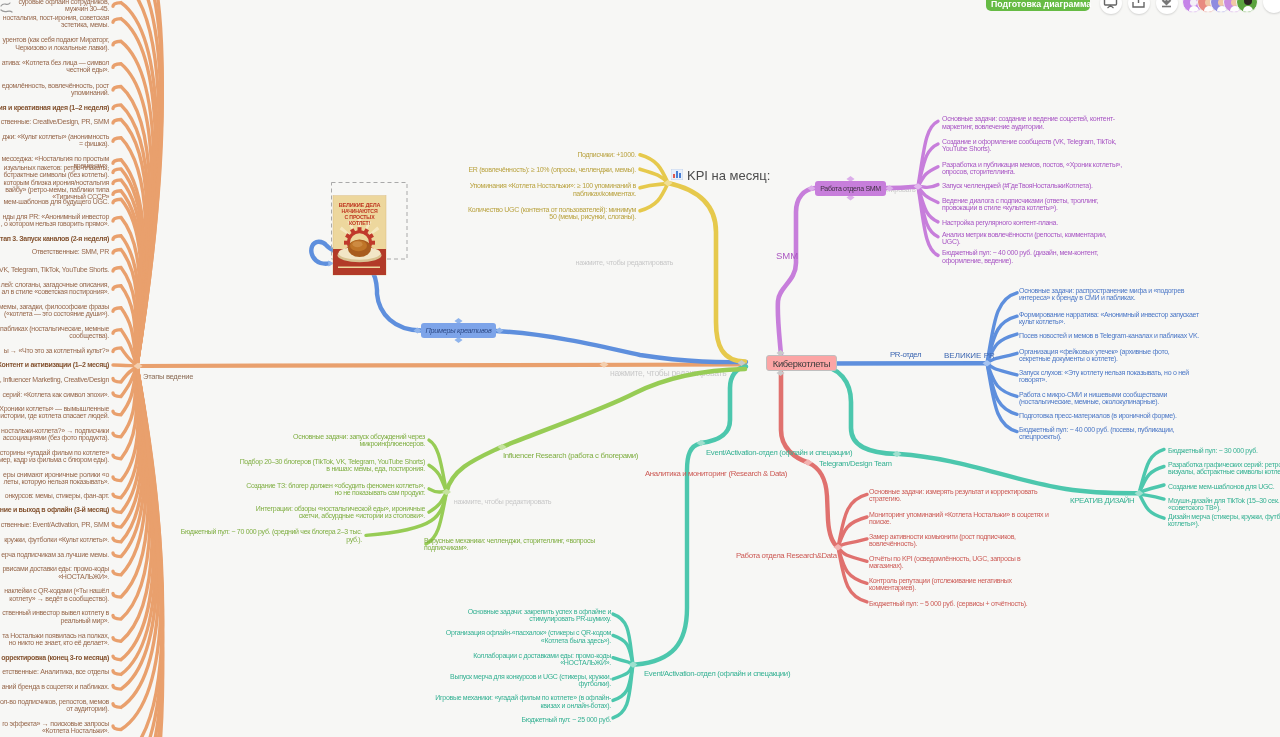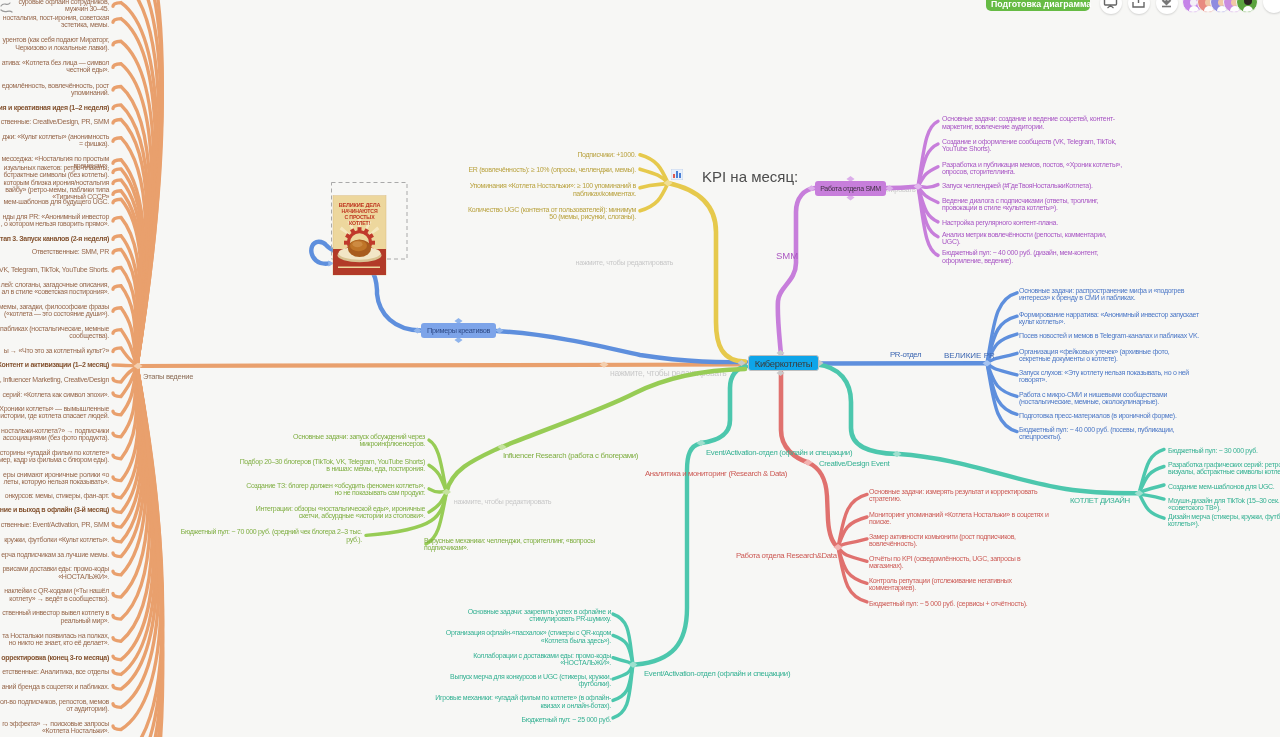--- a/index.html
+++ b/index.html
@@ -229,21 +229,21 @@
     <div style="position:absolute;right:1171px;top:565.2px;width:260px;text-align:right;font-size:7px;letter-spacing:-0.3px;line-height:7.33px;color:#97684c;">рвисами доставки еды: промо-коды<br>«НОСТАЛЬЖИ».</div>
     <div style="position:absolute;right:1171px;top:587.3px;width:260px;text-align:right;font-size:7px;letter-spacing:-0.3px;line-height:7.33px;color:#97684c;">наклейки с QR-кодами («Ты нашёл<br>котлету» → ведёт в сообщество).</div>
     <div style="position:absolute;right:1171px;top:609.4px;width:260px;text-align:right;font-size:7px;letter-spacing:-0.3px;line-height:7.33px;color:#97684c;">ственный инвестор вывел котлету в<br>реальный мир».</div>
     <div style="position:absolute;right:1171px;top:631.5px;width:260px;text-align:right;font-size:7px;letter-spacing:-0.3px;line-height:7.33px;color:#97684c;">та Ностальжи появилась на полках,<br>но никто не знает, кто её делает».</div>
     <div style="position:absolute;right:1171px;top:653.6px;width:260px;text-align:right;font-size:7px;letter-spacing:-0.3px;line-height:7.33px;color:#855431;font-weight:bold;">орректировка (конец 3-го месяца)</div>
     <div style="position:absolute;right:1171px;top:668.3px;width:260px;text-align:right;font-size:7px;letter-spacing:-0.3px;line-height:7.33px;color:#97684c;">етственные: Аналитика, все отделы</div>
     <div style="position:absolute;right:1171px;top:683.0px;width:260px;text-align:right;font-size:7px;letter-spacing:-0.3px;line-height:7.33px;color:#97684c;">аний бренда в соцсетях и пабликах.</div>
     <div style="position:absolute;right:1171px;top:697.7px;width:260px;text-align:right;font-size:7px;letter-spacing:-0.3px;line-height:7.33px;color:#97684c;">ол-во подписчиков, репостов, мемов<br>от аудитории).</div>
     <div style="position:absolute;right:1171px;top:719.8px;width:260px;text-align:right;font-size:7px;letter-spacing:-0.3px;line-height:7.33px;color:#97684c;">го эффекта» → поисковые запросы<br>«Котлета Ностальжи».</div>
     <div style="position:absolute;left:143px;top:372px;font-size:7.6px;letter-spacing:-0.3px;color:#8c6e58;">Этапы ведение</div>
-    <div style="position:absolute;left:702px;top:168px;font-size:15px;color:#4d4d4d;">KPI на месяц:</div>
+    <div style="position:absolute;left:687px;top:168px;font-size:13px;color:#4d4d4d;">KPI на месяц:</div>
     <svg style="position:absolute;left:671px;top:168.5px" width="12" height="11" viewBox="0 0 12 11">
       <rect x="0" y="0" width="12" height="11" rx="1" fill="#e8f0fb" stroke="#b9cce8" stroke-width="0.7"></rect>
       <rect x="2" y="5" width="2" height="4" fill="#e05a4e"></rect>
       <rect x="5" y="2" width="2" height="7" fill="#4a7fd4"></rect>
       <rect x="8" y="4" width="2" height="5" fill="#4a7fd4"></rect>
     </svg>
     <div style="position:absolute;right:644px;top:151.1px;width:300px;text-align:right;font-size:7px;letter-spacing:-0.3px;line-height:7.33px;color:#b9a23f;">Подписчики: +1000.</div>
     <div style="position:absolute;right:644px;top:165.5px;width:300px;text-align:right;font-size:7px;letter-spacing:-0.3px;line-height:7.33px;color:#b9a23f;">ER (вовлечённость): ≥ 10% (опросы, челленджи, мемы).</div>
     <div style="position:absolute;right:644px;top:182.3px;width:300px;text-align:right;font-size:7px;letter-spacing:-0.3px;line-height:7.33px;color:#b9a23f;">Упоминания «Котлета Ностальжи»: ≥ 100 упоминаний в<br>пабликах/комментах.</div>
     <div style="position:absolute;right:644px;top:205.5px;width:300px;text-align:right;font-size:7px;letter-spacing:-0.3px;line-height:7.33px;color:#b9a23f;">Количество UGC (контента от пользователей): минимум<br>50 (мемы, рисунки, слоганы).</div>
@@ -264,22 +264,22 @@
     <div style="position:absolute;left:944px;top:350.5px;font-size:8px;color:#3c66b1;">ВЕЛИКИЕ PR</div>
     <div style="position:absolute;left:1019px;top:287.0px;width:250px;font-size:7px;letter-spacing:-0.3px;line-height:7.33px;color:#4b77c6;">Основные задачи: распространение мифа и «подогрев<br>интереса» к бренду в СМИ и пабликах.</div>
     <div style="position:absolute;left:1019px;top:310.5px;width:250px;font-size:7px;letter-spacing:-0.3px;line-height:7.33px;color:#4b77c6;">Формирование нарратива: «Анонимный инвестор запускает<br>культ котлеты».</div>
     <div style="position:absolute;left:1019px;top:332.0px;width:250px;font-size:7px;letter-spacing:-0.3px;line-height:7.33px;color:#4b77c6;">Посев новостей и мемов в Telegram-каналах и пабликах VK.</div>
     <div style="position:absolute;left:1019px;top:347.5px;width:250px;font-size:7px;letter-spacing:-0.3px;line-height:7.33px;color:#4b77c6;">Организация «фейковых утечек» (архивные фото,<br>секретные документы о котлете).</div>
     <div style="position:absolute;left:1019px;top:369.0px;width:250px;font-size:7px;letter-spacing:-0.3px;line-height:7.33px;color:#4b77c6;">Запуск слухов: «Эту котлету нельзя показывать, но о ней<br>говорят».</div>
     <div style="position:absolute;left:1019px;top:390.6px;width:250px;font-size:7px;letter-spacing:-0.3px;line-height:7.33px;color:#4b77c6;">Работа с микро-СМИ и нишевыми сообществами<br>(ностальгические, мемные, околокулинарные).</div>
     <div style="position:absolute;left:1019px;top:412.2px;width:250px;font-size:7px;letter-spacing:-0.3px;line-height:7.33px;color:#4b77c6;">Подготовка пресс-материалов (в ироничной форме).</div>
     <div style="position:absolute;left:1019px;top:425.8px;width:250px;font-size:7px;letter-spacing:-0.3px;line-height:7.33px;color:#4b77c6;">Бюджетный пул: ~ 40 000 руб. (посевы, публикации,<br>спецпроекты).</div>
     <div style="position:absolute;left:706px;top:448px;font-size:7.8px;letter-spacing:-0.35px;color:#35b193;">Event/Activation-отдел (офлайн и спецакции)</div>
-    <div style="position:absolute;left:819px;top:458.5px;font-size:7.8px;letter-spacing:-0.35px;color:#35b193;">Creative/Design Event</div>
-    <div style="position:absolute;left:1070px;top:496px;font-size:7.8px;letter-spacing:-0.35px;color:#35b193;">КОТЛЕТ ДИЗАЙН</div>
+    <div style="position:absolute;left:819px;top:458.5px;font-size:7.8px;letter-spacing:-0.35px;color:#35b193;">Telegram/Design Team</div>
+    <div style="position:absolute;left:1070px;top:496px;font-size:7.8px;letter-spacing:-0.35px;color:#35b193;">КРЕАТИВ ДИЗАЙН</div>
     <div style="position:absolute;left:1168px;top:446.9px;width:140px;font-size:7px;letter-spacing:-0.3px;line-height:7.33px;color:#35b193;">Бюджетный пул: ~ 30 000 руб.</div>
     <div style="position:absolute;left:1168px;top:461.0px;width:140px;font-size:7px;letter-spacing:-0.3px;line-height:7.33px;color:#35b193;">Разработка графических серий: ретро-<br>визуалы, абстрактные символы котлеты.</div>
     <div style="position:absolute;left:1168px;top:482.5px;width:140px;font-size:7px;letter-spacing:-0.3px;line-height:7.33px;color:#35b193;">Создание мем-шаблонов для UGC.</div>
     <div style="position:absolute;left:1168px;top:496.6px;width:140px;font-size:7px;letter-spacing:-0.3px;line-height:7.33px;color:#35b193;">Моушн-дизайн для TikTok (15–30 сек. в стиле «советского ТВ»).</div>
     <div style="position:absolute;left:1168px;top:512.7px;width:140px;font-size:7px;letter-spacing:-0.3px;line-height:7.33px;color:#35b193;">Дизайн мерча (стикеры, кружки, футболки<br>котлеты»).</div>
     <div style="position:absolute;left:644px;top:669px;font-size:7.8px;letter-spacing:-0.35px;color:#35b193;">Event/Activation-отдел (офлайн и спецакции)</div>
     <div style="position:absolute;right:669px;top:607.9px;width:260px;text-align:right;font-size:7px;letter-spacing:-0.3px;line-height:7.33px;color:#35b193;">Основные задачи: закрепить успех в офлайне и<br>стимулировать PR-шумиху.</div>
     <div style="position:absolute;right:669px;top:629.2px;width:260px;text-align:right;font-size:7px;letter-spacing:-0.3px;line-height:7.33px;color:#35b193;">Организация офлайн-«пасхалок» (стикеры с QR-кодом<br>«Котлета была здесь»).</div>
     <div style="position:absolute;right:669px;top:651.5px;width:260px;text-align:right;font-size:7px;letter-spacing:-0.3px;line-height:7.33px;color:#35b193;">Коллаборации с доставками еды: промо-коды<br>«НОСТАЛЬЖИ».</div>
     <div style="position:absolute;right:669px;top:672.8px;width:260px;text-align:right;font-size:7px;letter-spacing:-0.3px;line-height:7.33px;color:#35b193;">Выпуск мерча для конкурсов и UGC (стикеры, кружки,<br>футболки).</div>
@@ -293,23 +293,23 @@
     <div style="position:absolute;left:869px;top:555.0px;width:240px;font-size:7px;letter-spacing:-0.3px;line-height:7.33px;color:#cc5a55;">Отчёты по KPI (осведомлённость, UGC, запросы в<br>магазинах).</div>
     <div style="position:absolute;left:869px;top:577.0px;width:240px;font-size:7px;letter-spacing:-0.3px;line-height:7.33px;color:#cc5a55;">Контроль репутации (отслеживание негативных<br>комментариев).</div>
     <div style="position:absolute;left:869px;top:599.5px;width:240px;font-size:7px;letter-spacing:-0.3px;line-height:7.33px;color:#cc5a55;">Бюджетный пул: ~ 5 000 руб. (сервисы + отчётность).</div>
     <div style="position:absolute;left:503px;top:450.5px;font-size:7.8px;letter-spacing:-0.35px;color:#7fae41;">Influencer Research (работа с блогерами)</div>
     <div style="position:absolute;right:855px;top:433.0px;width:300px;text-align:right;font-size:7px;letter-spacing:-0.3px;line-height:7.33px;color:#7fae41;">Основные задачи: запуск обсуждений через<br>микроинфлюенсеров.</div>
     <div style="position:absolute;right:855px;top:458.1px;width:300px;text-align:right;font-size:7px;letter-spacing:-0.3px;line-height:7.33px;color:#7fae41;">Подбор 20–30 блогеров (TikTok, VK, Telegram, YouTube Shorts)<br>в нишах: мемы, еда, постирония.</div>
     <div style="position:absolute;right:855px;top:481.7px;width:300px;text-align:right;font-size:7px;letter-spacing:-0.3px;line-height:7.33px;color:#7fae41;">Создание ТЗ: блогер должен «обсудить феномен котлеты»,<br>но не показывать сам продукт.</div>
     <div style="position:absolute;right:855px;top:505.0px;width:300px;text-align:right;font-size:7px;letter-spacing:-0.3px;line-height:7.33px;color:#7fae41;">Интеграции: обзоры «ностальгической еды», ироничные<br>скетчи, абсурдные «истории из столовки».</div>
     <div style="position:absolute;right:918px;top:528.2px;width:300px;text-align:right;font-size:7px;letter-spacing:-0.3px;line-height:7.33px;color:#7fae41;">Бюджетный пул: ~ 70 000 руб. (средний чек блогера 2–3 тыс.<br>руб.).</div>
     <div style="position:absolute;left:424px;top:536.9px;width:250px;font-size:7px;letter-spacing:-0.3px;line-height:7.33px;color:#7fae41;">Вирусные механики: челленджи, сторителлинг, «вопросы<br>подписчикам».</div>
-    <div style="position:absolute;left:748px;top:355px;width:71px;height:16px;background:#0ea5e9;border:0.8px solid #bfbfbf;border-radius:3px;z-index:2;display:flex;align-items:center;justify-content:center;font-size:9.4px;letter-spacing:-0.3px;color:#3b3b3b;">Киберкотлеты</div>
+    <div style="position:absolute;left:766px;top:355px;width:71px;height:16px;background:#fca5a5;border:0.8px solid #bfbfbf;border-radius:3px;z-index:2;display:flex;align-items:center;justify-content:center;font-size:9.4px;letter-spacing:-0.3px;color:#3b3b3b;">Киберкотлеты</div>
     <div style="position:absolute;left:815px;top:181px;width:71px;height:14.5px;background:#c77edb;border-radius:3px;z-index:2;display:flex;align-items:center;justify-content:center;font-size:7px;letter-spacing:-0.3px;white-space:nowrap;color:#413044;">Работа отдела SMM</div>
-    <div style="position:absolute;left:421px;top:323px;width:75px;height:15px;background:#7da4e9;border-radius:3px;z-index:2;display:flex;align-items:center;justify-content:center;font-size:7.3px;letter-spacing:-0.3px;white-space:nowrap;color:#2e4a86;">Примеры креативов</div>
+    <div style="position:absolute;left:421px;top:323px;width:75px;height:15px;background:#7da4e9;border-radius:3px;z-index:2;display:flex;align-items:center;justify-content:center;font-size:7.3px;letter-spacing:-0.3px;white-space:nowrap;color:#2e4a86;font-style:italic;">Примеры креативов</div>
     <svg style="position:absolute;left:409px;top:313px;z-index:1" width="99" height="35" viewBox="409 313 99 35">
       <path d="M 413.5,330.5 L 417.5,327.5 L 421.5,330.5 L 417.5,333.5 Z" fill="#8fb4ec"></path>
       <path d="M 495.5,330.5 L 499.5,327.5 L 503.5,330.5 L 499.5,333.5 Z" fill="#8fb4ec"></path>
       <path d="M 454.5,321 L 458.5,318 L 462.5,321 L 458.5,324 Z" fill="#8fb4ec"></path>
       <path d="M 454.5,340 L 458.5,337 L 462.5,340 L 458.5,343 Z" fill="#8fb4ec"></path>
     </svg>
     <svg style="position:absolute;left:803px;top:171px;z-index:1" width="95" height="34.5" viewBox="803 171 95 34.5">
       <path d="M 807.5,188.25 L 811.5,185.25 L 815.5,188.25 L 811.5,191.25 Z" fill="#dcaeea"></path>
       <path d="M 885.5,188.25 L 889.5,185.25 L 893.5,188.25 L 889.5,191.25 Z" fill="#dcaeea"></path>
       <path d="M 846.5,179 L 850.5,176 L 854.5,179 L 850.5,182 Z" fill="#dcaeea"></path>

